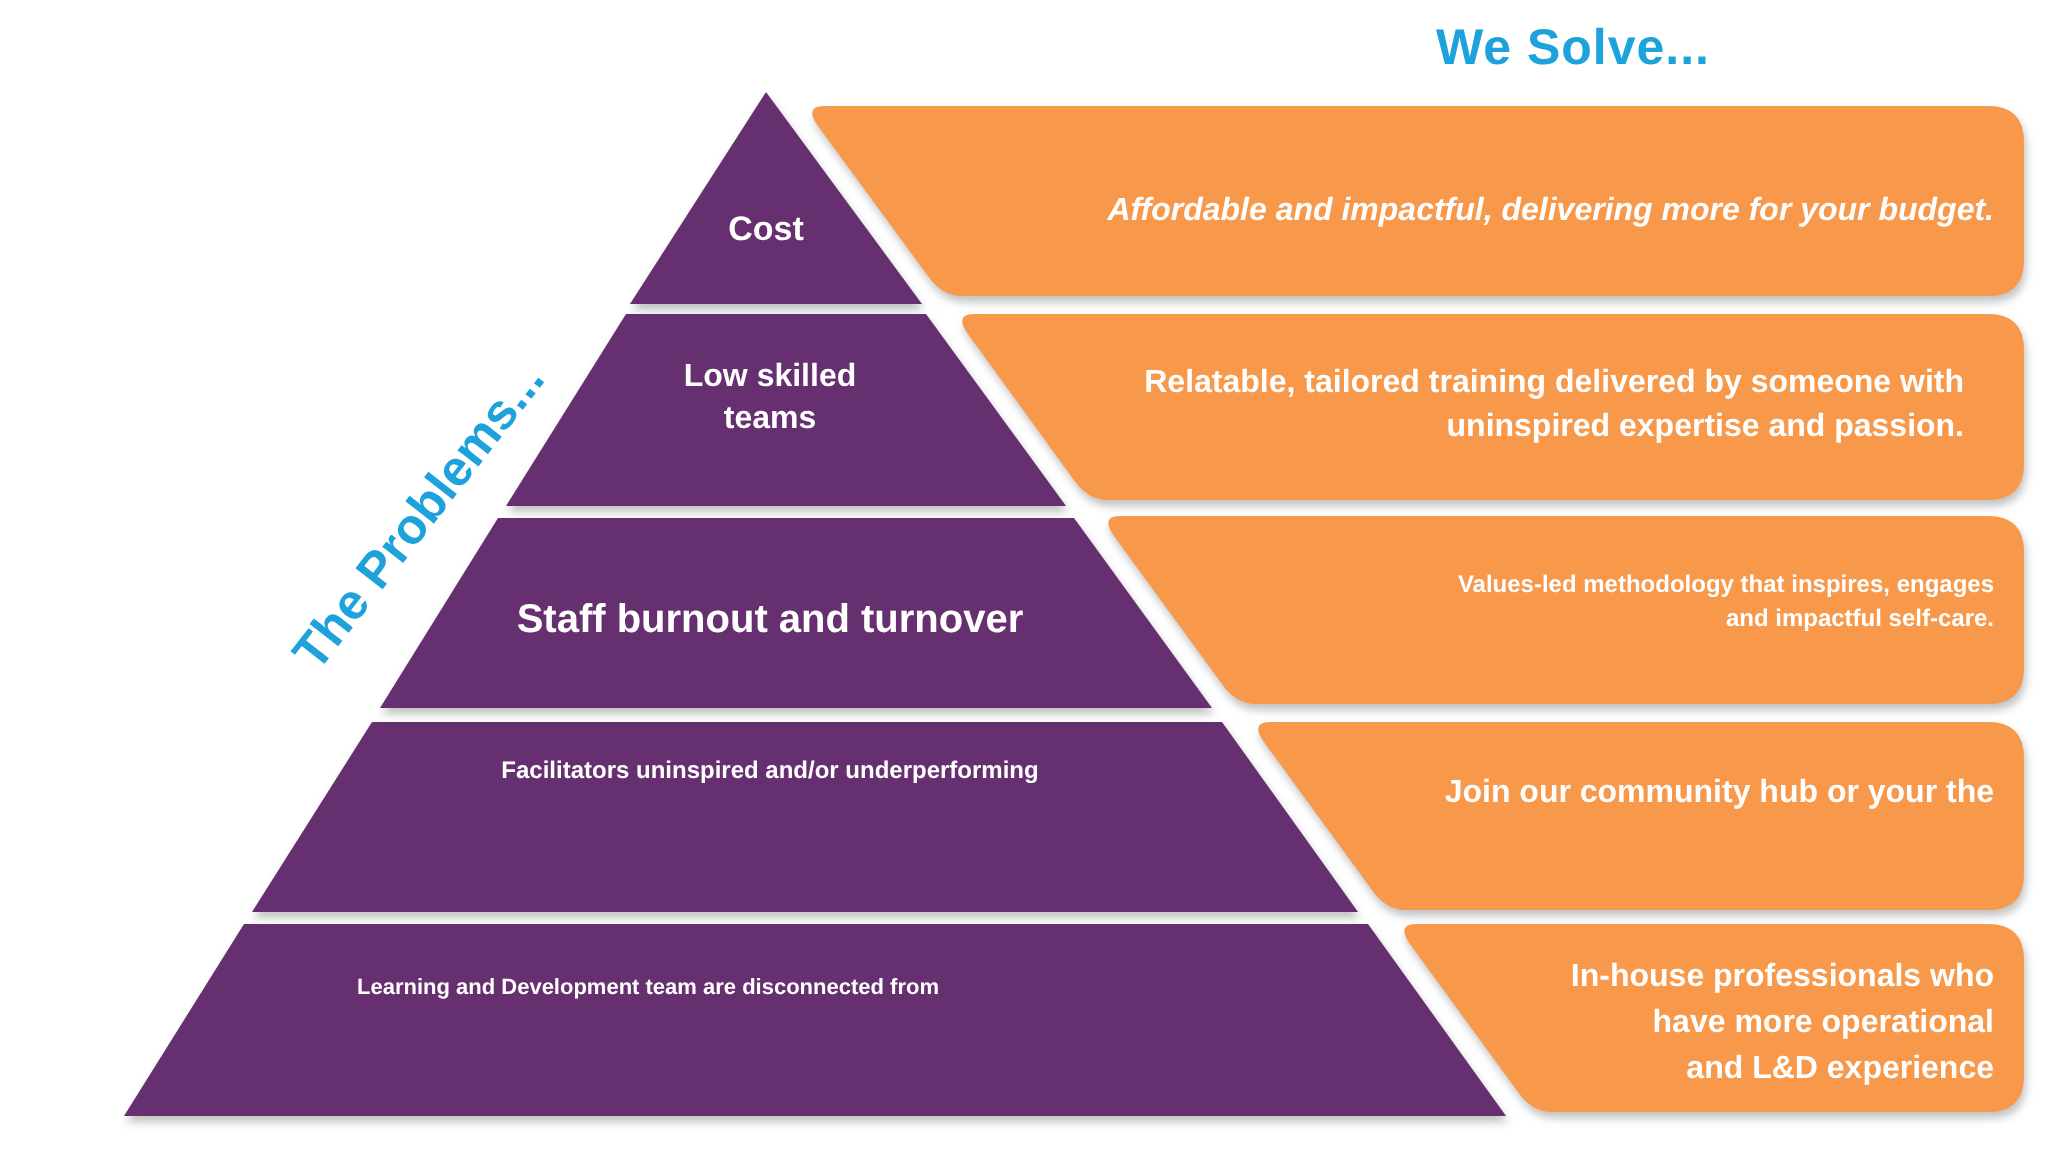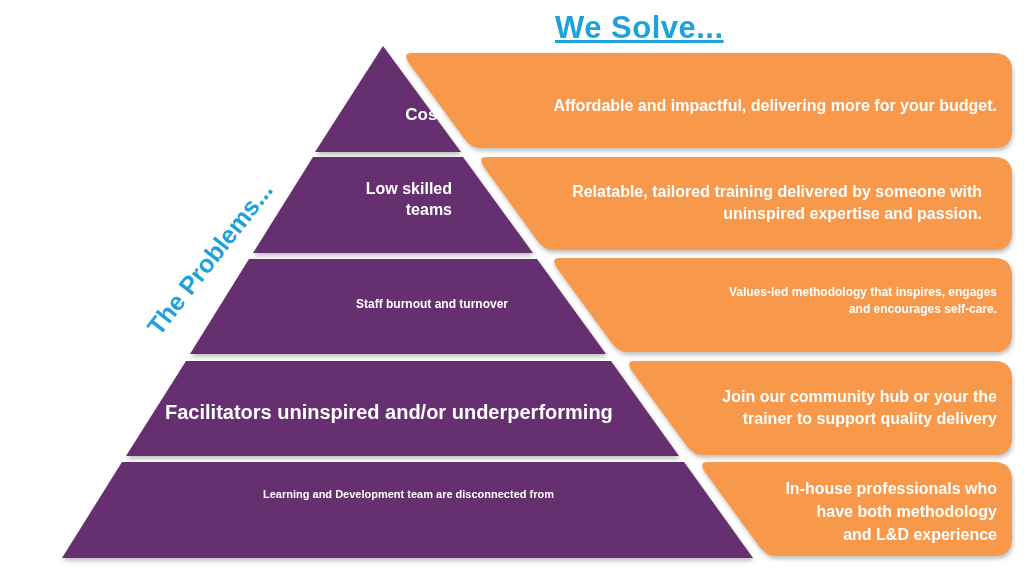--- a/index.html
+++ b/index.html
@@ -6,44 +6,44 @@
   .stage {
     position:relative; width:1024px; height:579px; background:#ffffff;
     font-family:"Liberation Sans", sans-serif; overflow:hidden;
   }
   .shapes { position:absolute; left:0; top:0; }
   .tier   { fill:var(--purple); }
   .sol    { fill:var(--orange); }
   .shadow { filter:drop-shadow(1px 3px 2px rgba(50,50,50,0.30)); }
 
   .we-solve {
-    position:absolute; left:555px; top:10px; width:300px; text-align:left;
-    font-size:31px; font-weight:800; color:var(--blue); letter-spacing:0.5px;text-decoration:underline;
+    position:absolute; left:555px; top:10px; width:300px; text-align:right;
+    font-size:25px; font-weight:800; color:var(--blue); letter-spacing:0.5px;
   }
   .problems {
     position:absolute; left:103px; top:244px; width:214px; text-align:center;
     transform:rotate(-52deg); font-size:25px; font-weight:800; color:var(--blue);
   }
   .tlabel {
     position:absolute; color:var(--text_on_shapes); font-weight:700;
-    text-align:right; line-height:1.3;
+    text-align:center; line-height:1.3;
   }
   .slabel {
     position:absolute; color:var(--text_on_shapes); font-weight:700;
     text-align:right; line-height:1.4;
   }
   .ln { display:block; white-space:nowrap; }
 
   .t1 { left:323px; top:104px; width:120px; font-size:17px; }
   .t2 { left:318px; top:179px; width:134px; font-size:16px; }
-  .t3 { left:238px; top:297px; width:270px; font-size:12px; }
-  .t4 { left:165px; top:399px; width:440px; font-size:20px; }
+  .t3 { left:250px; top:297px; width:270px; font-size:20px; }
+  .t4 { left:165px; top:378px; width:440px; font-size:12px; }
   .t5 { left:94px;  top:486px; width:460px; font-size:11px; line-height:1.5; }
 
-  .s1 { right:27px; top:95px;  width:560px; font-size:16px; }
+  .s1 { right:27px; top:95px;  width:560px; font-size:16px;font-style:italic; }
   .s2 { right:42px; top:181px; width:500px; font-size:16px; }
   .s3 { right:27px; top:284px; width:440px; font-size:12px;text-align:right; }
   .s4 { right:27px; top:386px; width:360px; font-size:16px; }
   .s5 { right:27px; top:477px; width:260px; font-size:16px; line-height:1.45; }
 </style>
 </head>
 <body>
 
 <div class="stage">
 
@@ -86,25 +86,24 @@
 
   <div class="slabel s1">
     <span class="ln">Affordable and impactful, delivering more for your budget.</span>
   </div>
   <div class="slabel s2">
     <span class="ln">Relatable, tailored training delivered by someone with</span>
     <span class="ln">uninspired expertise and passion.</span>
   </div>
   <div class="slabel s3">
     <span class="ln">Values-led methodology that inspires, engages</span>
-    <span class="ln">and encourages self-care.</span>
+    <span class="ln">and impactful self-care.</span>
   </div>
   <div class="slabel s4">
     <span class="ln">Join our community hub or your the</span>
-    <span class="ln">trainer to support quality delivery</span>
   </div>
   <div class="slabel s5">
     <span class="ln">In-house professionals who</span>
-    <span class="ln">have both methodology</span>
+    <span class="ln">have more operational</span>
     <span class="ln">and L&amp;D experience</span>
   </div>
 
 </div>
 
 </body></html>

